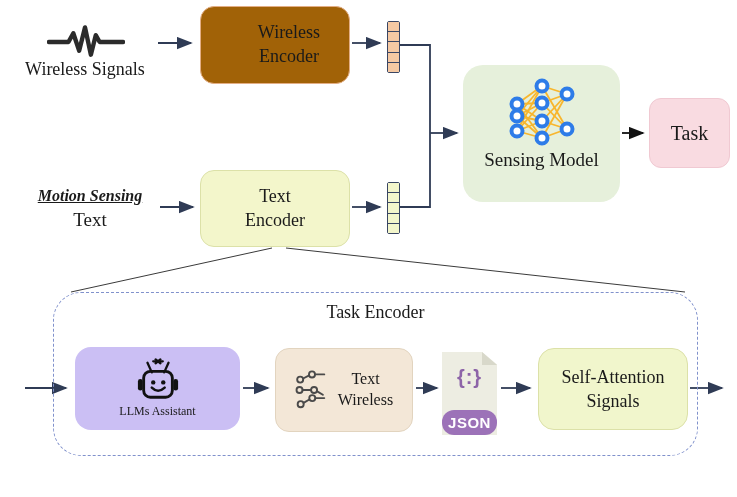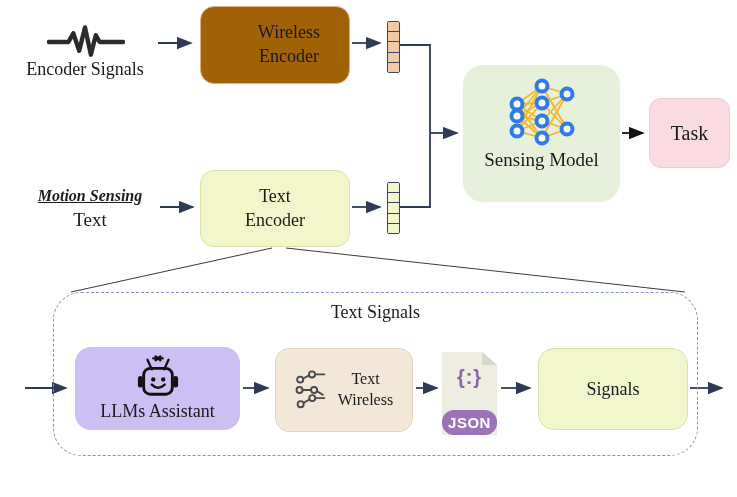--- a/index.html
+++ b/index.html
@@ -16,21 +16,21 @@
   }
   .box-wireless-encoder{left:200px;top:6px;width:150px;height:78px;border-radius:14px;
     background:#a16207;border:1px solid #E3AE85;font-size:18px;line-height:1.32;padding-left:28px;}
   .box-sensing{left:463px;top:65px;width:157px;height:137px;border-radius:20px;
     background:#E6F0DB;justify-content:flex-start;padding-top:12px;font-size:19px;}
   .box-task{left:649px;top:98px;width:81px;height:70px;border-radius:12px;
     background:#F9DBE1;border:1px solid #F0C9D2;font-size:20px;}
   .box-text-encoder{left:200px;top:170px;width:150px;height:77px;border-radius:14px;
     background:#F3F6CB;border:1px solid #DCE1A8;font-size:18px;line-height:1.32;}
   .box-llms{left:75px;top:347px;width:165px;height:83px;border-radius:16px;
-    background:#CBBFF4;font-size:18px;}
+    background:#CBBFF4;font-size:12px;}
   .box-embeding{left:275px;top:348px;width:138px;height:84px;border-radius:14px;
     background:#F3E7D7;border:1px solid #E2D4BF;flex-direction:row;gap:9px;font-size:16px;line-height:1.3;}
   .box-selfattn{left:538px;top:348px;width:150px;height:82px;border-radius:16px;
     background:#F1F6CC;border:1px solid #DCE1A8;font-size:18px;line-height:1.35;}
   
   .vec{position:absolute;width:13px;height:52px;border:1.5px solid #3A4663;border-radius:2px;
     display:flex;flex-direction:column;box-sizing:border-box;}
   .vec .cell{flex:1;border-bottom:1px solid #3A4663;}
   .vec .cell:last-child{border-bottom:none;}
   .vec-wireless{left:387px;top:21px;}
@@ -93,21 +93,21 @@
     <line x1="25" y1="388" x2="66" y2="388" stroke="#2F3B55" stroke-width="1.8" marker-end="url(#ah-navy)"></line>
     <line x1="243" y1="388" x2="268" y2="388" stroke="#2F3B55" stroke-width="1.8" marker-end="url(#ah-navy)"></line>
     <line x1="416" y1="388" x2="437" y2="388" stroke="#2F3B55" stroke-width="1.8" marker-end="url(#ah-navy)"></line>
     <line x1="501" y1="388" x2="530" y2="388" stroke="#2F3B55" stroke-width="1.8" marker-end="url(#ah-navy)"></line>
     <line x1="690" y1="388" x2="722" y2="388" stroke="#2F3B55" stroke-width="1.8" marker-end="url(#ah-navy)"></line>
   </svg>
 
   <svg class="abs" style="left:47px;top:24px;" width="78" height="36" viewBox="0 0 80 36">
     <polyline points="2,18 22,18 27,9 33,27 39,3 45,31 50,11 54,18 78,18" fill="none" stroke="#2B2B2B" stroke-width="4.5" stroke-linecap="round" stroke-linejoin="round"></polyline>
   </svg>
-  <div class="abs wireless-label">Encoder Signals</div>
+  <div class="abs wireless-label">Wireless Signals</div>
 
   <div class="node box-wireless-encoder">
     <div>Wireless</div>
     <div>Encoder</div>
   </div>
 
   <div class="vec vec-wireless">
     <div class="cell"></div>
     <div class="cell"></div>
     <div class="cell"></div>
@@ -168,21 +168,21 @@
 
   <div class="vec vec-text">
     <div class="cell"></div>
     <div class="cell"></div>
     <div class="cell"></div>
     <div class="cell"></div>
     <div class="cell"></div>
   </div>
 
   <div class="abs dashed-panel"></div>
-  <div class="abs detail-title">Text Signals</div>
+  <div class="abs detail-title">Task Encoder</div>
 
   <div class="node box-llms">
     <svg width="46" height="44" viewBox="0 0 48 46">
       <g stroke="#111111" stroke-width="2.4" stroke-linecap="round" fill="none">
         <line x1="17.5" y1="15" x2="13" y2="5"></line>
         <line x1="30.5" y1="15" x2="35" y2="5"></line>
         <line x1="19" y1="3.5" x2="29" y2="3.5"></line>
         <line x1="21.5" y1="1.5" x2="26.5" y2="5.5"></line>
         <line x1="26.5" y1="1.5" x2="21.5" y2="5.5"></line>
       </g>
@@ -220,16 +220,17 @@
   </div>
 
   <div class="abs json-file">
     <div class="json-body"></div>
     <div class="json-fold"></div>
     <div class="json-symbol">{:}</div>
     <div class="json-banner">JSON</div>
   </div>
 
   <div class="node box-selfattn">
+    <div>Self-Attention</div>
     <div>Signals</div>
   </div>
 
 </div>
 
 </body></html>

